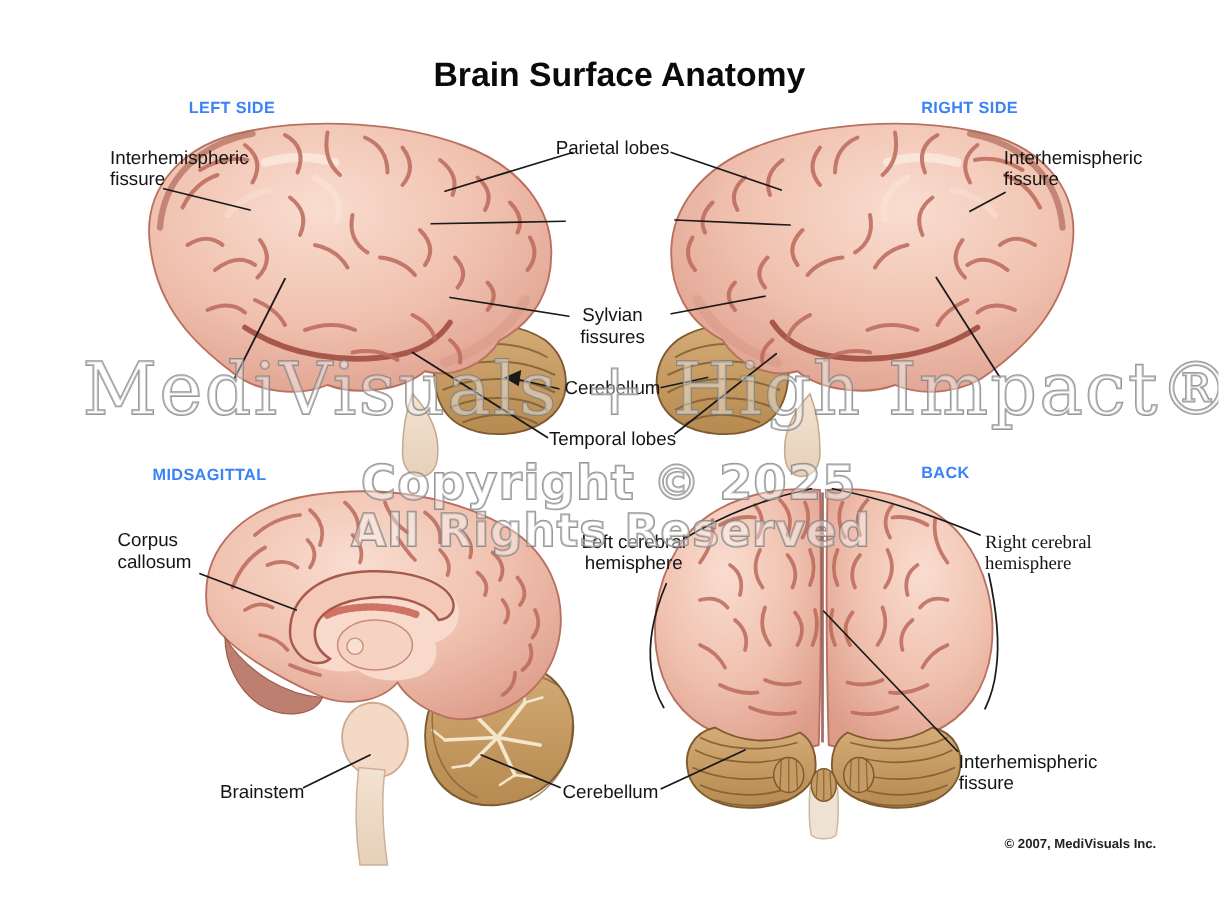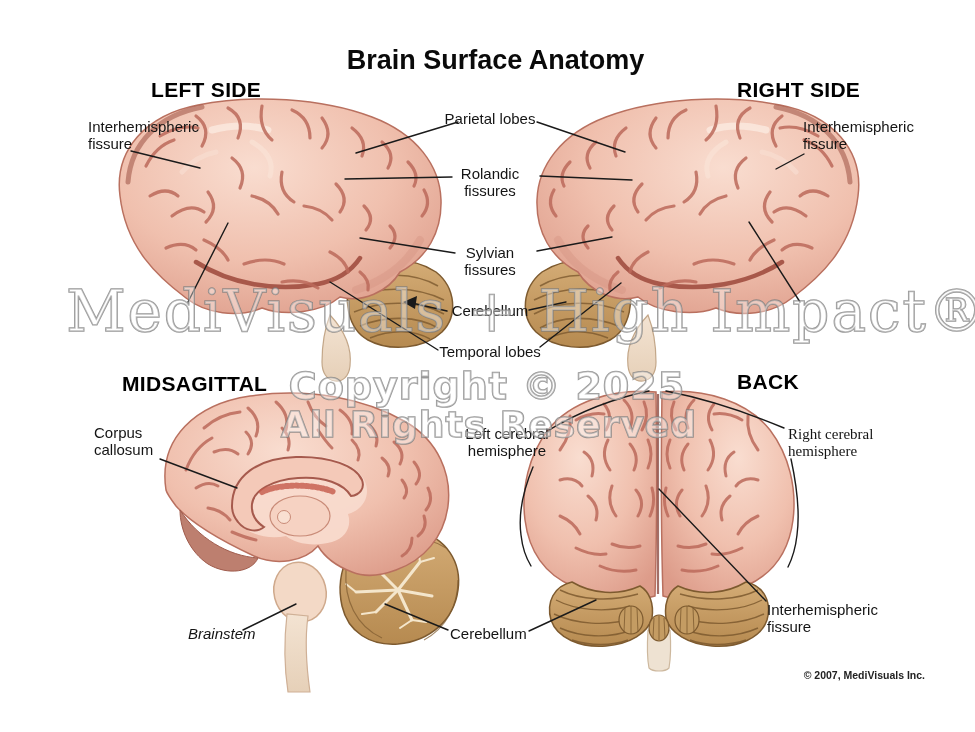--- a/index.html
+++ b/index.html
@@ -3,21 +3,21 @@
 <meta charset="utf-8">
 <style>
   html,body{margin:0;padding:0;background:#fff;}
   .canvas{position:relative;width:975px;height:732px;background:#fff;overflow:hidden;
           font-family:"Liberation Sans",sans-serif;}
   .art{position:absolute;left:0;top:0;z-index:1;}
   .labels{position:absolute;left:0;top:0;width:975px;height:732px;z-index:20;}
   .wm{position:absolute;left:0;top:0;z-index:30;pointer-events:none;}
   .lbl{position:absolute;font-size:15px;line-height:1.12;color:#141414;}
   .lbl.ctr{text-align:center;}
-  .hdr{position:absolute;font-size:21px;font-weight:bold;color:#000000;letter-spacing:.3px;}
+  .hdr{position:absolute;font-size:13px;font-weight:bold;color:#3b82f6;letter-spacing:.3px;}
   .title{position:absolute;left:0;right:0;top:45px;text-align:center;
          font-size:27px;font-weight:bold;color:#0a0a0a;padding-left:16px;}
   .copyright{position:absolute;right:50px;top:669px;font-size:10.5px;font-weight:600;color:#222;}
   .wmtext{fill:rgba(255,255,255,0.38);stroke:rgba(125,125,125,0.8);stroke-width:1.6px;
           paint-order:stroke fill;}
 </style>
 </head>
 <body>
 
 <div class="canvas">
@@ -272,27 +272,26 @@
 <div class="labels">
   <div class="title">Brain Surface Anatomy</div>
 
   <div class="hdr" style="left:151px;top:78px;">LEFT SIDE</div>
   <div class="hdr" style="left:737px;top:78px;">RIGHT SIDE</div>
   <div class="hdr" style="left:122px;top:372px;">MIDSAGITTAL</div>
   <div class="hdr" style="left:737px;top:370px;">BACK</div>
 
   <div class="lbl" style="left:88px;top:119px;width:125px;">Interhemispheric fissure</div>
   <div class="lbl ctr" style="left:440px;top:111px;width:100px;">Parietal lobes</div>
-  <div class="lbl ctr" style="left:440px;top:166px;width:100px;">Rolandic fissures</div>
   <div class="lbl ctr" style="left:440px;top:245px;width:100px;">Sylvian fissures</div>
   <div class="lbl ctr" style="left:440px;top:303px;width:100px;">Cerebellum</div>
   <div class="lbl ctr" style="left:425px;top:344px;width:130px;text-align:center;">Temporal lobes</div>
   <div class="lbl" style="left:803px;top:119px;width:125px;">Interhemispheric fissure</div>
   <div class="lbl" style="left:94px;top:425px;width:75px;">Corpus callosum</div>
-  <div class="lbl" style="left:188px;top:626px;font-style:italic;">Brainstem</div>
+  <div class="lbl" style="left:176px;top:626px;">Brainstem</div>
   <div class="lbl" style="left:450px;top:626px;">Cerebellum</div>
   <div class="lbl ctr" style="left:453px;top:426px;width:108px;">Left cerebral hemisphere</div>
   <div class="lbl" style="left:788px;top:426px;width:100px;font-family:Liberation Serif, serif;">Right cerebral hemisphere</div>
   <div class="lbl" style="left:767px;top:602px;width:120px;">Interhemispheric fissure</div>
 
   <div class="copyright">© 2007, MediVisuals Inc.</div>
 </div>
 
 <svg class="wm" width="975" height="732" viewBox="0 0 975 732">
   <text x="527" y="331" text-anchor="middle" class="wmtext" style="font-family:'DejaVu Serif',serif;font-size:58px;letter-spacing:2px;">MediVisuals + High Impact®</text>

